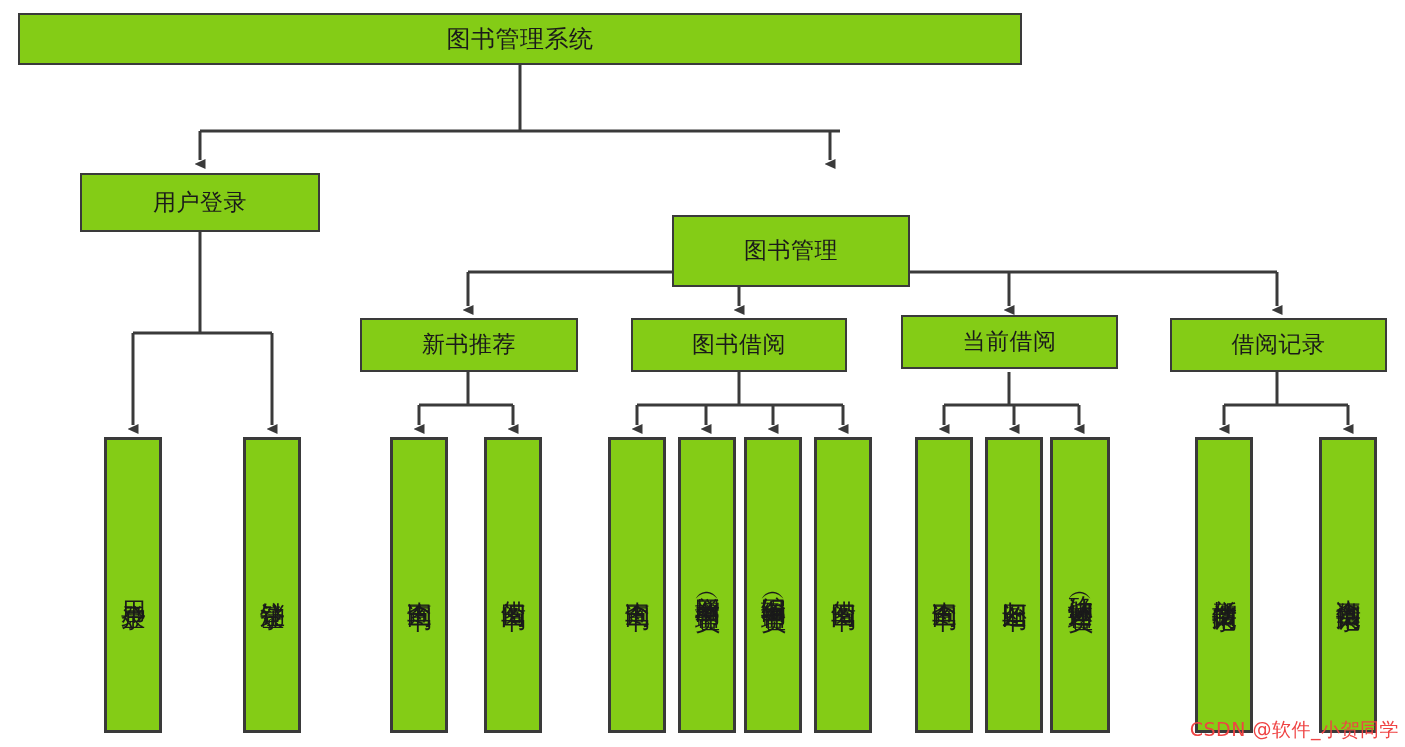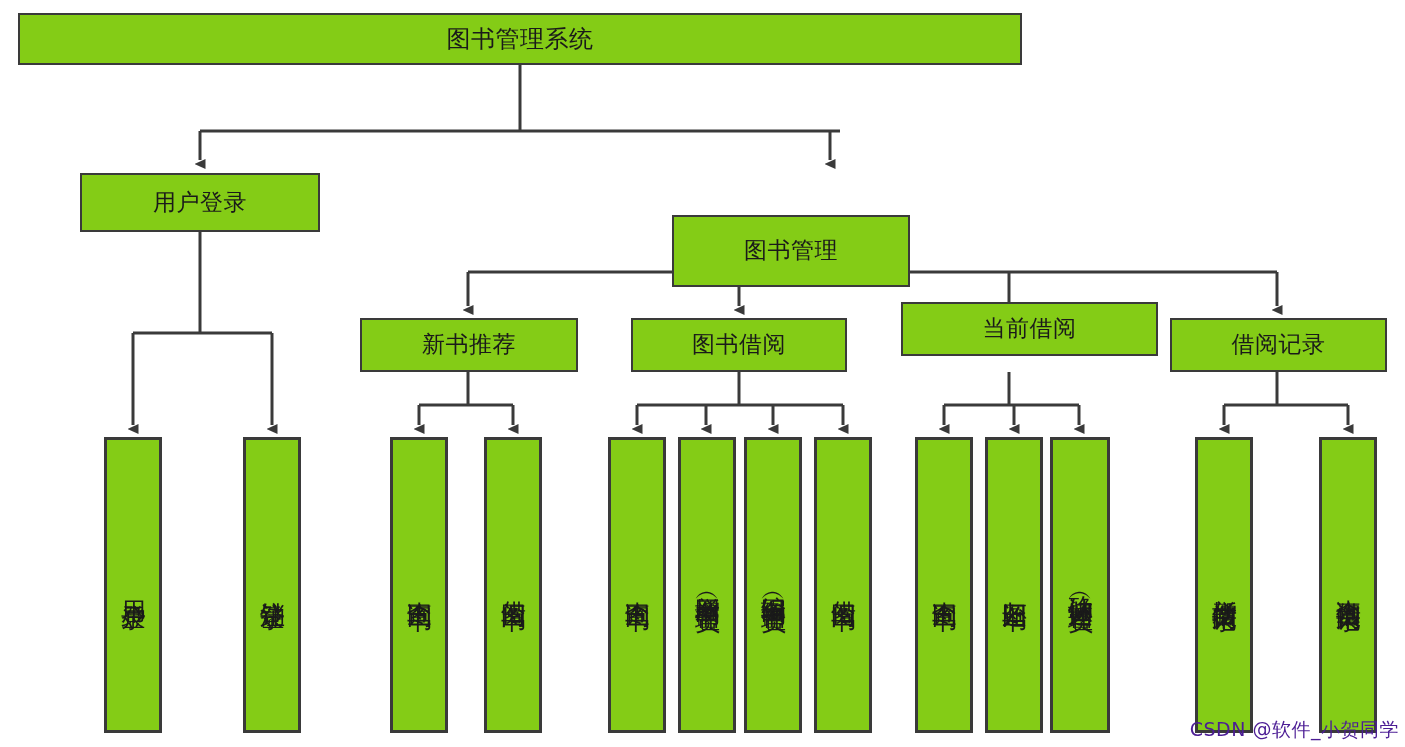--- a/index.html
+++ b/index.html
@@ -55,21 +55,21 @@
     line-height: 1.12;
     letter-spacing: 2px;
     white-space: nowrap;
     color: #1a1a1a;
   }
   .watermark {
     position: absolute;
     right: 6px;
     bottom: 4px;
     font-size: 19px;
-    color: #4c1d95;
+    color: #ef4444;
     white-space: nowrap;
     letter-spacing: 0.5px;
   }
 </style>
 </head>
 <body>
 
 <div id="canvas">
 
   <svg id="connectors" viewBox="0 0 1405 747" xmlns="http://www.w3.org/2000/svg">
@@ -135,21 +135,21 @@
   </div>
 
   <div class="node node-h" style="left:360px; top:318px; width:218px; height:54px;">
     <span>新书推荐</span>
   </div>
 
   <div class="node node-h" style="left:631px; top:318px; width:216px; height:54px;text-align:right;">
     <span>图书借阅</span>
   </div>
 
-  <div class="node node-h" style="left:901px; top:302px; width:257px; height:54px;">
+  <div class="node node-h" style="left:901px; top:315px; width:217px; height:54px;">
     <span>当前借阅</span>
   </div>
 
   <div class="node node-h" style="left:1170px; top:318px; width:217px; height:54px;">
     <span>借阅记录</span>
   </div>
 
   <div class="node leaf" style="left:104px; top:437px; width:58px; height:296px;">
     <span class="vtext">用户登录</span>
   </div>

